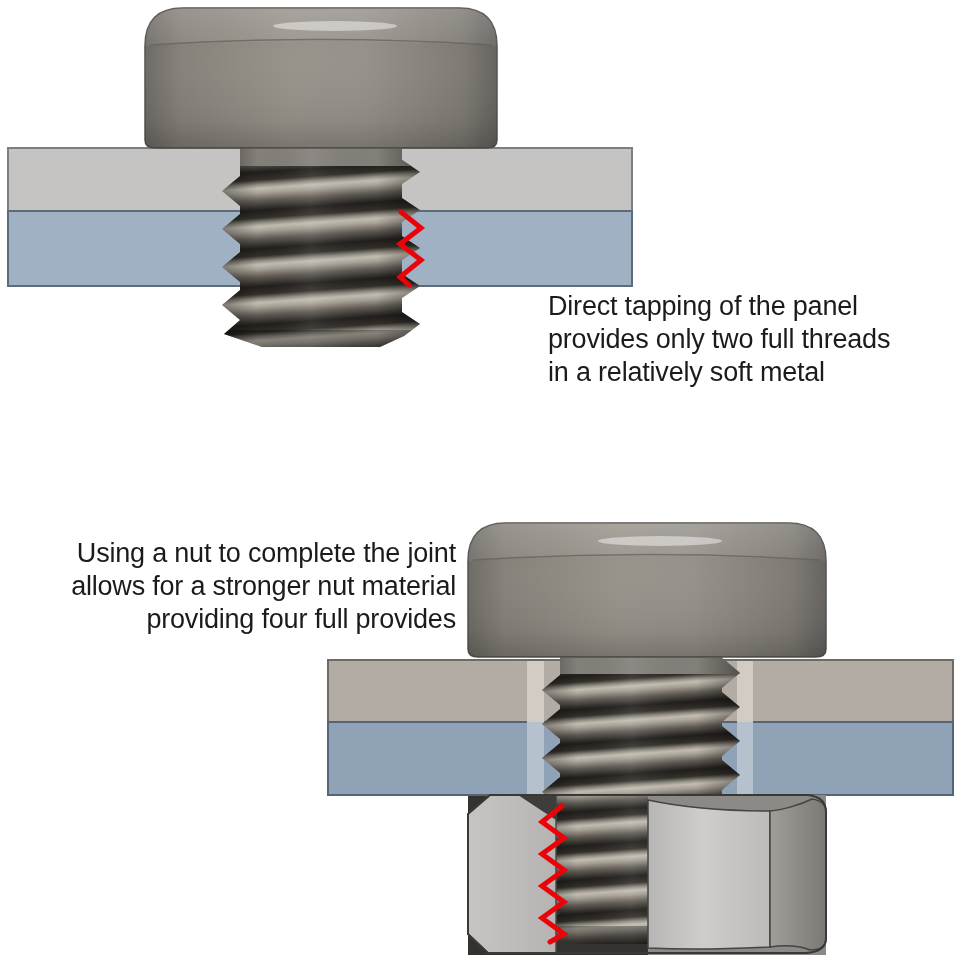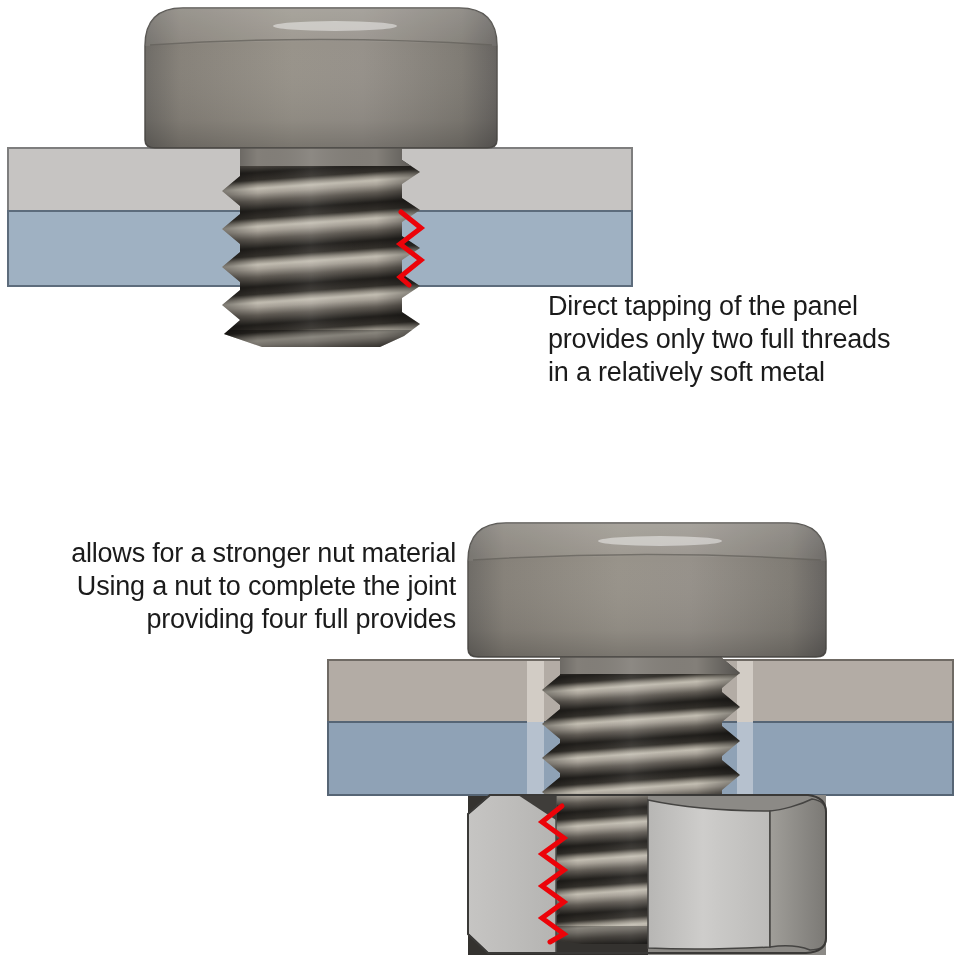--- a/index.html
+++ b/index.html
@@ -166,18 +166,18 @@
     <path d="M562,806 L542,822 L564,838 L542,854 L564,870 L542,886 L564,902 L542,918 L564,934 L550,942" fill="none" stroke-width="5" stroke-linejoin="miter" stroke-linecap="round" stroke="#ec0309"></path>
   </svg>
 
   <div id="caption-top" class="caption">
     <div>Direct tapping of the panel</div>
     <div>provides only two full threads</div>
     <div>in a relatively soft metal</div>
   </div>
 
   <div id="caption-bottom" class="caption">
+    <div>Using a nut to complete the joint</div>
     <div>allows for a stronger nut material</div>
-    <div>Using a nut to complete the joint</div>
     <div>providing four full provides</div>
   </div>
 
 </div>
 
 </body></html>

